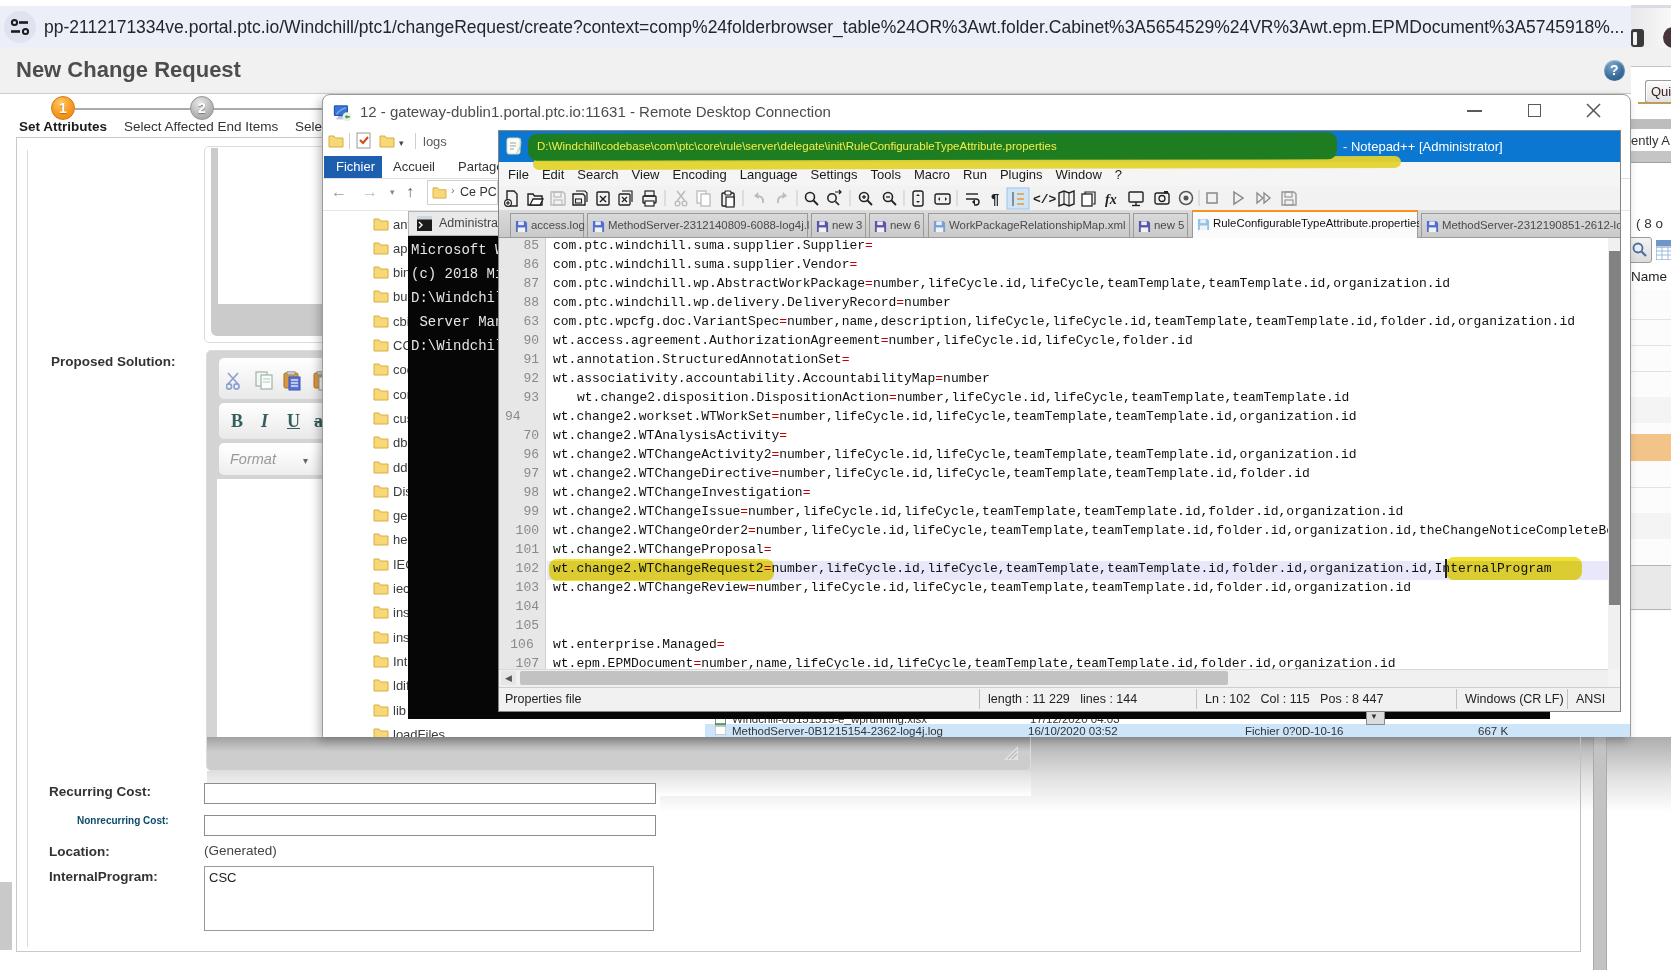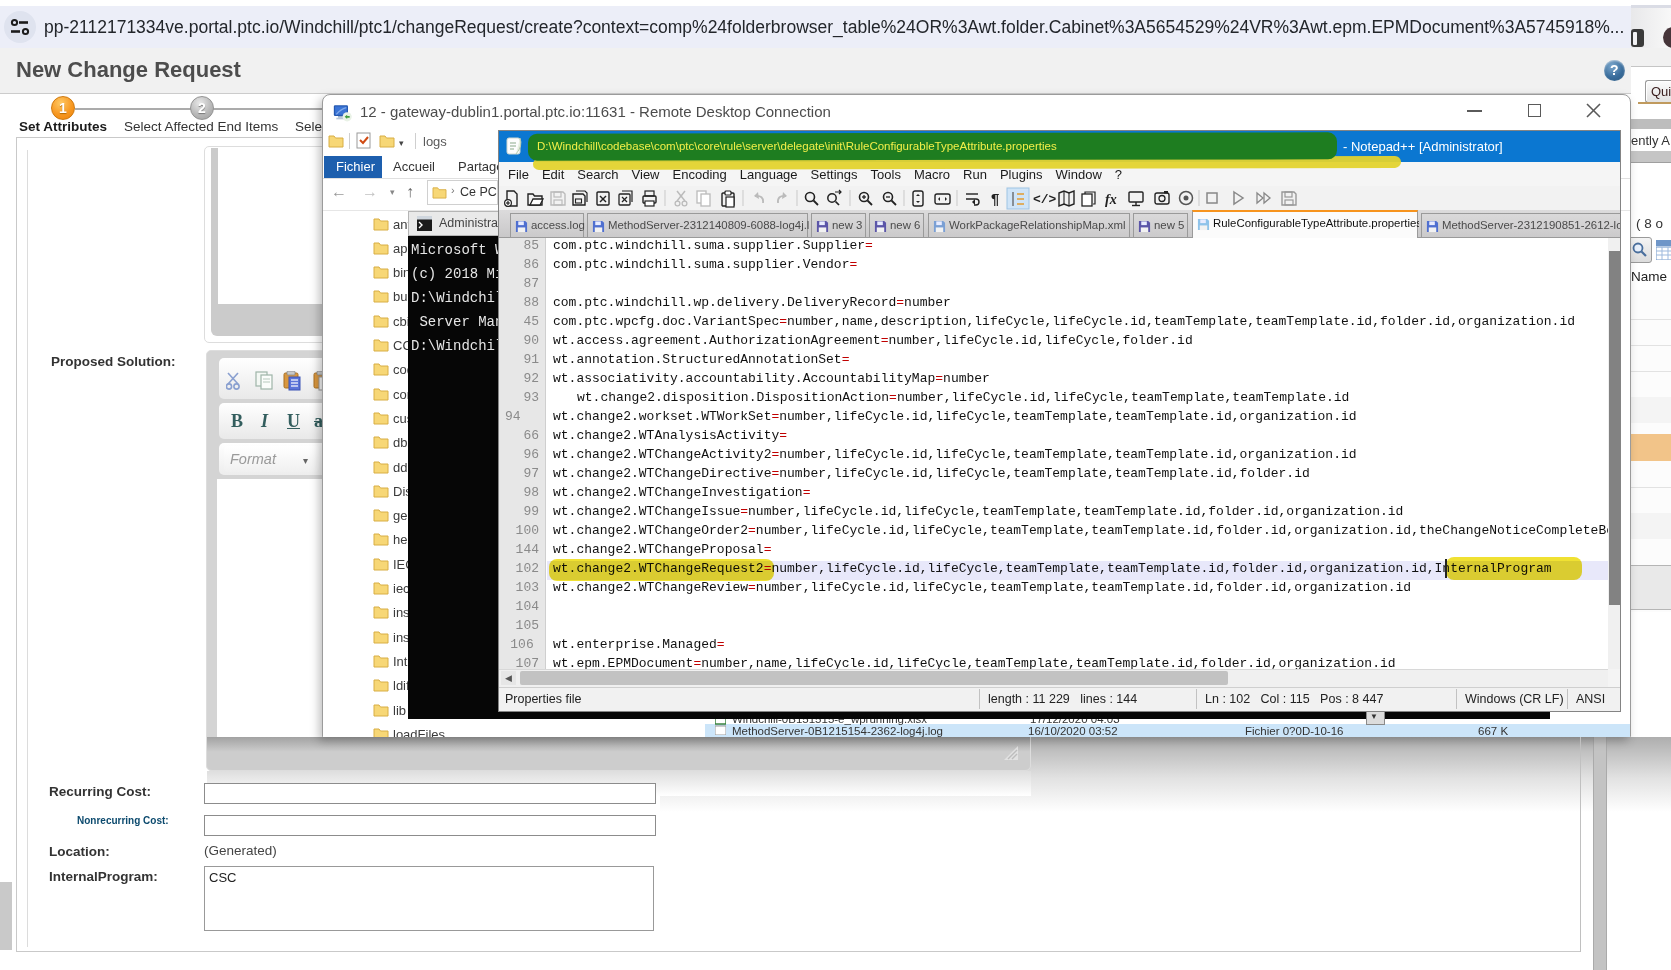--- a/index.html
+++ b/index.html
@@ -628,47 +628,48 @@
       </div>
 
   <div class="ab" style="left:0;top:107px;width:1109px;height:431px;background:#fff;overflow:hidden;" id="edit">
     <div class="ab" style="left:0;top:0;width:47px;height:431px;background:#e7e7e7;border-right:1px solid #cfcfcf;box-sizing:border-box;"></div>
     <div class="ab" style="left:48px;top:323px;width:1061px;height:19px;background:#e8e8fa;"></div>
         <div class="ab mono" style="left:6px;top:0px;width:34px;text-align:right;font-size:13px;color:#8a8a8a;">85</div>
         <div class="ab mono" style="left:54px;top:0px;font-size:13px;color:#111;white-space:pre;">com.ptc.windchill.suma.supplier.Supplier<span style="color:#c00000;">=</span></div>
         <div class="ab mono" style="left:6px;top:19px;width:34px;text-align:right;font-size:13px;color:#8a8a8a;">86</div>
         <div class="ab mono" style="left:54px;top:19px;font-size:13px;color:#111;white-space:pre;">com.ptc.windchill.suma.supplier.Vendor<span style="color:#c00000;">=</span></div>
         <div class="ab mono" style="left:6px;top:38px;width:34px;text-align:right;font-size:13px;color:#8a8a8a;">87</div>
+        <div class="ab mono" style="left:54px;top:38px;font-size:13px;color:#111;white-space:pre;">com.ptc.windchill.wp.AbstractWorkPackage<span style="color:#c00000;">=</span>number,lifeCycle.id,lifeCycle,teamTemplate,teamTemplate.id,organization.id</div>
         <div class="ab mono" style="left:6px;top:57px;width:34px;text-align:right;font-size:13px;color:#8a8a8a;">88</div>
         <div class="ab mono" style="left:54px;top:57px;font-size:13px;color:#111;white-space:pre;">com.ptc.windchill.wp.delivery.DeliveryRecord<span style="color:#c00000;">=</span>number</div>
-        <div class="ab mono" style="left:6px;top:76px;width:34px;text-align:right;font-size:13px;color:#8a8a8a;">45</div>
+        <div class="ab mono" style="left:6px;top:76px;width:34px;text-align:right;font-size:13px;color:#8a8a8a;">63</div>
         <div class="ab mono" style="left:54px;top:76px;font-size:13px;color:#111;white-space:pre;">com.ptc.wpcfg.doc.VariantSpec<span style="color:#c00000;">=</span>number,name,description,lifeCycle,lifeCycle.id,teamTemplate,teamTemplate.id,folder.id,organization.id</div>
         <div class="ab mono" style="left:6px;top:95px;width:34px;text-align:right;font-size:13px;color:#8a8a8a;">90</div>
         <div class="ab mono" style="left:54px;top:95px;font-size:13px;color:#111;white-space:pre;">wt.access.agreement.AuthorizationAgreement<span style="color:#c00000;">=</span>number,lifeCycle.id,lifeCycle,folder.id</div>
         <div class="ab mono" style="left:6px;top:114px;width:34px;text-align:right;font-size:13px;color:#8a8a8a;">91</div>
         <div class="ab mono" style="left:54px;top:114px;font-size:13px;color:#111;white-space:pre;">wt.annotation.StructuredAnnotationSet<span style="color:#c00000;">=</span></div>
         <div class="ab mono" style="left:6px;top:133px;width:34px;text-align:right;font-size:13px;color:#8a8a8a;">92</div>
         <div class="ab mono" style="left:54px;top:133px;font-size:13px;color:#111;white-space:pre;">wt.associativity.accountability.AccountabilityMap<span style="color:#c00000;">=</span>number</div>
         <div class="ab mono" style="left:6px;top:152px;width:34px;text-align:right;font-size:13px;color:#8a8a8a;">93</div>
         <div class="ab mono" style="left:54px;top:152px;font-size:13px;color:#111;white-space:pre;margin-left:24px;">wt.change2.disposition.DispositionAction<span style="color:#c00000;">=</span>number,lifeCycle.id,lifeCycle,teamTemplate,teamTemplate.id</div>
         <div class="ab mono" style="left:6px;top:171px;width:34px;text-align:left;font-size:13px;color:#8a8a8a;">94</div>
         <div class="ab mono" style="left:54px;top:171px;font-size:13px;color:#111;white-space:pre;">wt.change2.workset.WTWorkSet<span style="color:#c00000;">=</span>number,lifeCycle.id,lifeCycle,teamTemplate,teamTemplate.id,organization.id</div>
-        <div class="ab mono" style="left:6px;top:190px;width:34px;text-align:right;font-size:13px;color:#8a8a8a;">66</div>
+        <div class="ab mono" style="left:6px;top:190px;width:34px;text-align:right;font-size:13px;color:#8a8a8a;">70</div>
         <div class="ab mono" style="left:54px;top:190px;font-size:13px;color:#111;white-space:pre;">wt.change2.WTAnalysisActivity<span style="color:#c00000;">=</span></div>
         <div class="ab mono" style="left:6px;top:209px;width:34px;text-align:right;font-size:13px;color:#8a8a8a;">96</div>
         <div class="ab mono" style="left:54px;top:209px;font-size:13px;color:#111;white-space:pre;">wt.change2.WTChangeActivity2<span style="color:#c00000;">=</span>number,lifeCycle.id,lifeCycle,teamTemplate,teamTemplate.id,organization.id</div>
         <div class="ab mono" style="left:6px;top:228px;width:34px;text-align:right;font-size:13px;color:#8a8a8a;">97</div>
         <div class="ab mono" style="left:54px;top:228px;font-size:13px;color:#111;white-space:pre;">wt.change2.WTChangeDirective<span style="color:#c00000;">=</span>number,lifeCycle.id,lifeCycle,teamTemplate,teamTemplate.id,folder.id</div>
         <div class="ab mono" style="left:6px;top:247px;width:34px;text-align:right;font-size:13px;color:#8a8a8a;">98</div>
         <div class="ab mono" style="left:54px;top:247px;font-size:13px;color:#111;white-space:pre;">wt.change2.WTChangeInvestigation<span style="color:#c00000;">=</span></div>
         <div class="ab mono" style="left:6px;top:266px;width:34px;text-align:right;font-size:13px;color:#8a8a8a;">99</div>
         <div class="ab mono" style="left:54px;top:266px;font-size:13px;color:#111;white-space:pre;">wt.change2.WTChangeIssue<span style="color:#c00000;">=</span>number,lifeCycle.id,lifeCycle,teamTemplate,teamTemplate.id,folder.id,organization.id</div>
         <div class="ab mono" style="left:6px;top:285px;width:34px;text-align:right;font-size:13px;color:#8a8a8a;">100</div>
         <div class="ab mono" style="left:54px;top:285px;font-size:13px;color:#111;white-space:pre;">wt.change2.WTChangeOrder2<span style="color:#c00000;">=</span>number,lifeCycle.id,lifeCycle,teamTemplate,teamTemplate.id,folder.id,organization.id,theChangeNoticeCompleteBeforeChangeOrderComplete</div>
-        <div class="ab mono" style="left:6px;top:304px;width:34px;text-align:right;font-size:13px;color:#8a8a8a;">144</div>
+        <div class="ab mono" style="left:6px;top:304px;width:34px;text-align:right;font-size:13px;color:#8a8a8a;">101</div>
         <div class="ab mono" style="left:54px;top:304px;font-size:13px;color:#111;white-space:pre;">wt.change2.WTChangeProposal<span style="color:#c00000;">=</span></div>
         <div class="ab mono" style="left:6px;top:323px;width:34px;text-align:right;font-size:13px;color:#8a8a8a;">102</div>
         <div class="ab mono" style="left:54px;top:323px;font-size:13px;color:#111;white-space:pre;">wt.change2.WTChangeRequest2<span style="color:#c00000;">=</span>number,lifeCycle.id,lifeCycle,teamTemplate,teamTemplate.id,folder.id,organization.id,InternalProgram</div>
         <div class="ab mono" style="left:6px;top:342px;width:34px;text-align:right;font-size:13px;color:#8a8a8a;">103</div>
         <div class="ab mono" style="left:54px;top:342px;font-size:13px;color:#111;white-space:pre;">wt.change2.WTChangeReview<span style="color:#c00000;">=</span>number,lifeCycle.id,lifeCycle,teamTemplate,teamTemplate.id,folder.id,organization.id</div>
         <div class="ab mono" style="left:6px;top:361px;width:34px;text-align:right;font-size:13px;color:#8a8a8a;">104</div>
         <div class="ab mono" style="left:6px;top:380px;width:34px;text-align:right;font-size:13px;color:#8a8a8a;">105</div>
         <div class="ab mono" style="left:6px;top:399px;width:34px;text-align:center;font-size:13px;color:#8a8a8a;">106</div>
         <div class="ab mono" style="left:54px;top:399px;font-size:13px;color:#111;white-space:pre;text-align:right;">wt.enterprise.Managed<span style="color:#c00000;">=</span></div>
         <div class="ab mono" style="left:6px;top:418px;width:34px;text-align:right;font-size:13px;color:#8a8a8a;">107</div>

